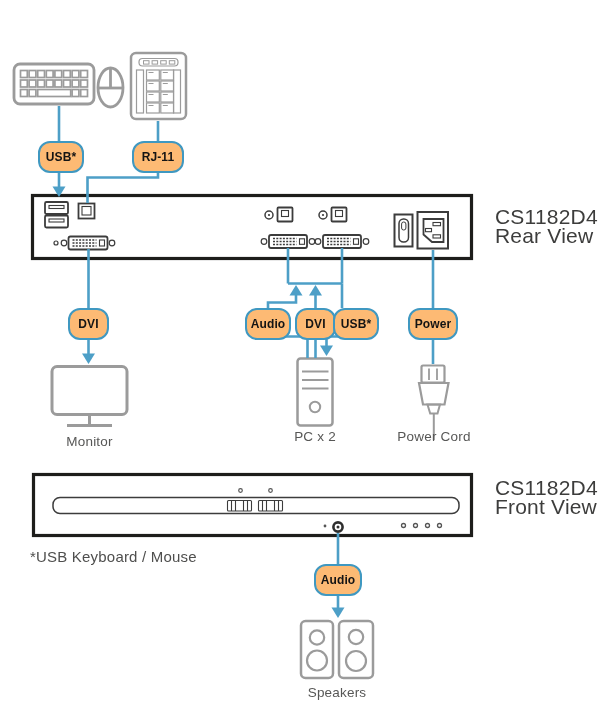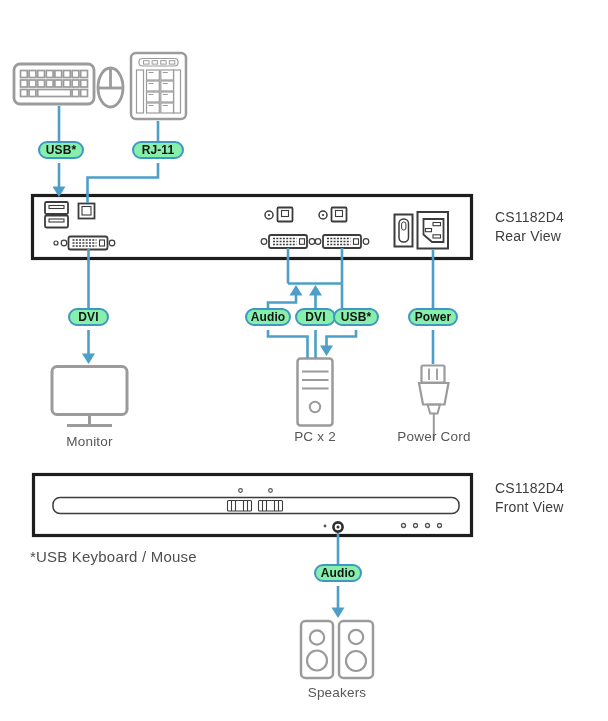--- a/index.html
+++ b/index.html
@@ -9,27 +9,27 @@
   }
   #art{position:absolute;left:0;top:0;}
   .cap{
     position:absolute;color:var(--caption-gray);font-size:13.5px;line-height:15.5px;
     text-align:center;letter-spacing:.2px;
   }
   .toplabel{
     position:absolute;color:#4f4f4e;font-size:13.5px;line-height:15px;text-align:center;
   }
   .viewlabel{
-    position:absolute;color:var(--title-gray);font-size:14px;line-height:18.5px;
+    position:absolute;color:var(--title-gray);font-size:21px;line-height:18.5px;
     font-weight:400;letter-spacing:.2px;text-align:left;
   }
   .viewlabel span{display:block;}
   .pill{
-    position:absolute;height:18px;border:2px solid var(--pill-border);border-radius:12px;
-    background:#86efac;display:flex;align-items:center;justify-content:center;
+    position:absolute;height:32px;border:2px solid var(--pill-border);border-radius:12px;
+    background:#fdba74;display:flex;align-items:center;justify-content:center;
     font-size:12px;font-weight:bold;color:#141414;letter-spacing:.1px;z-index:5;
     box-sizing:border-box;
   }
   .footnote{
     position:absolute;color:#4f4f4e;font-size:15px;letter-spacing:.2px;
   }
 </style>
 </head>
 <body>
 

